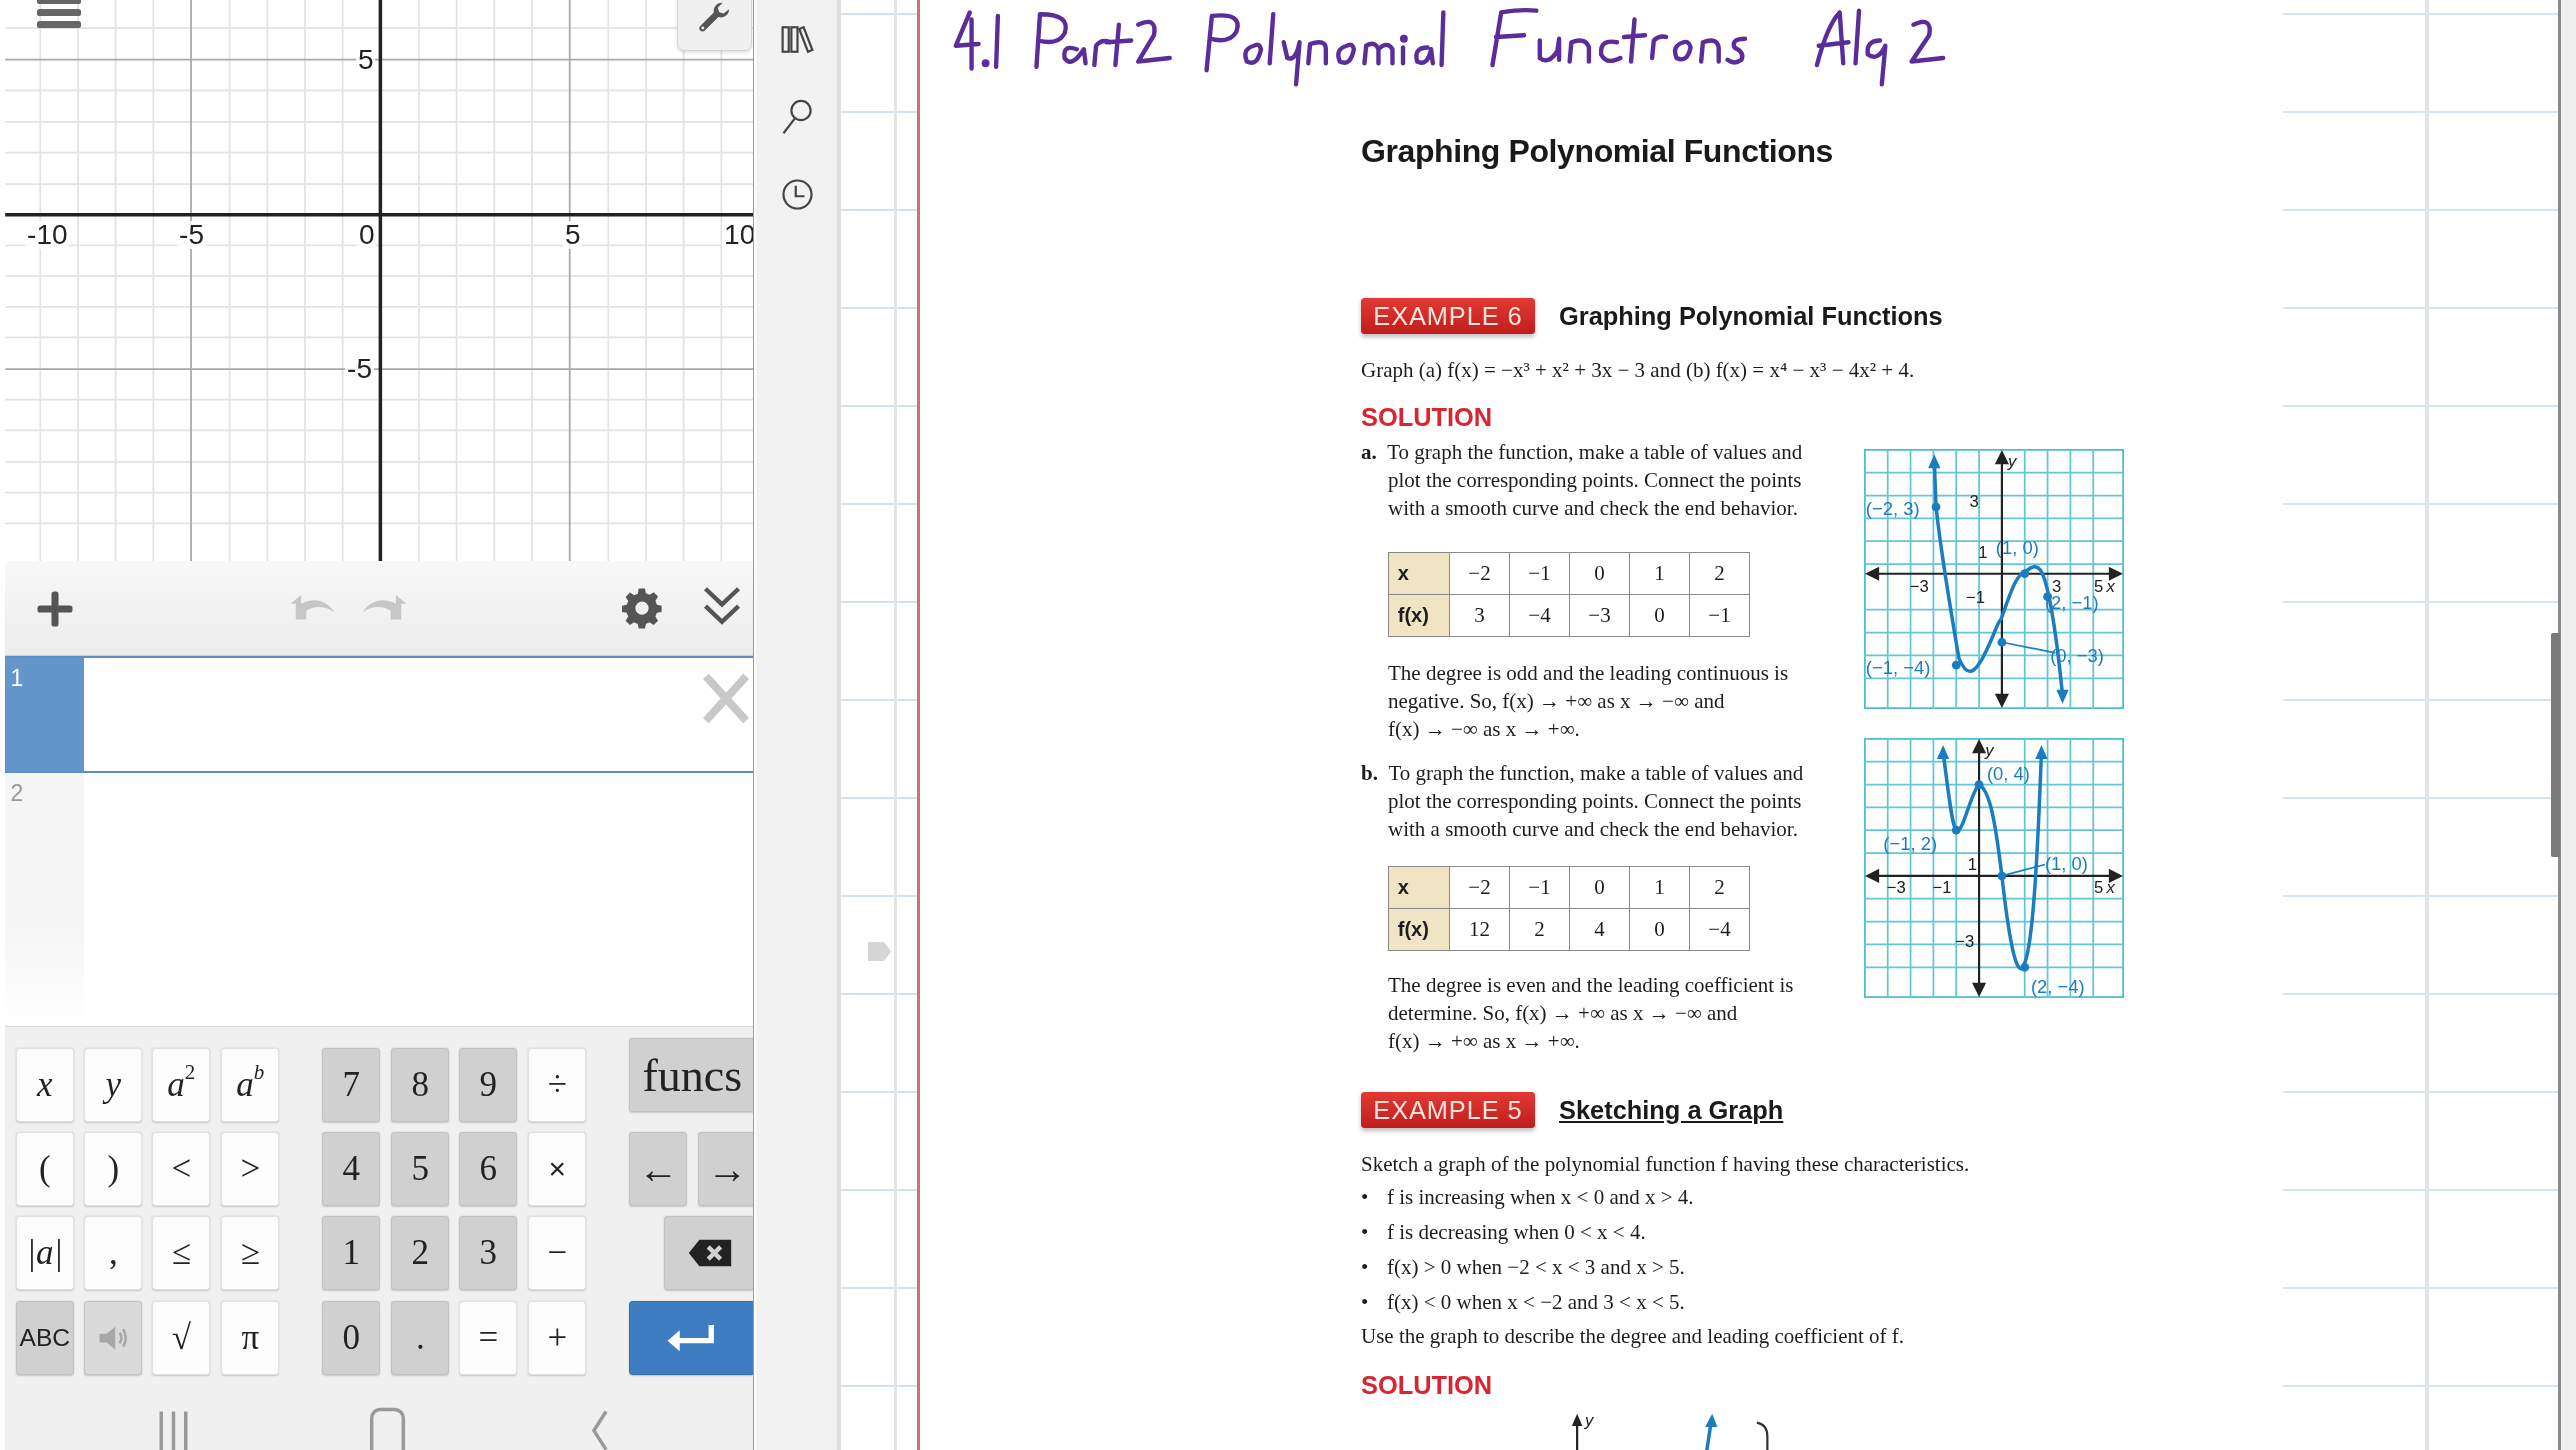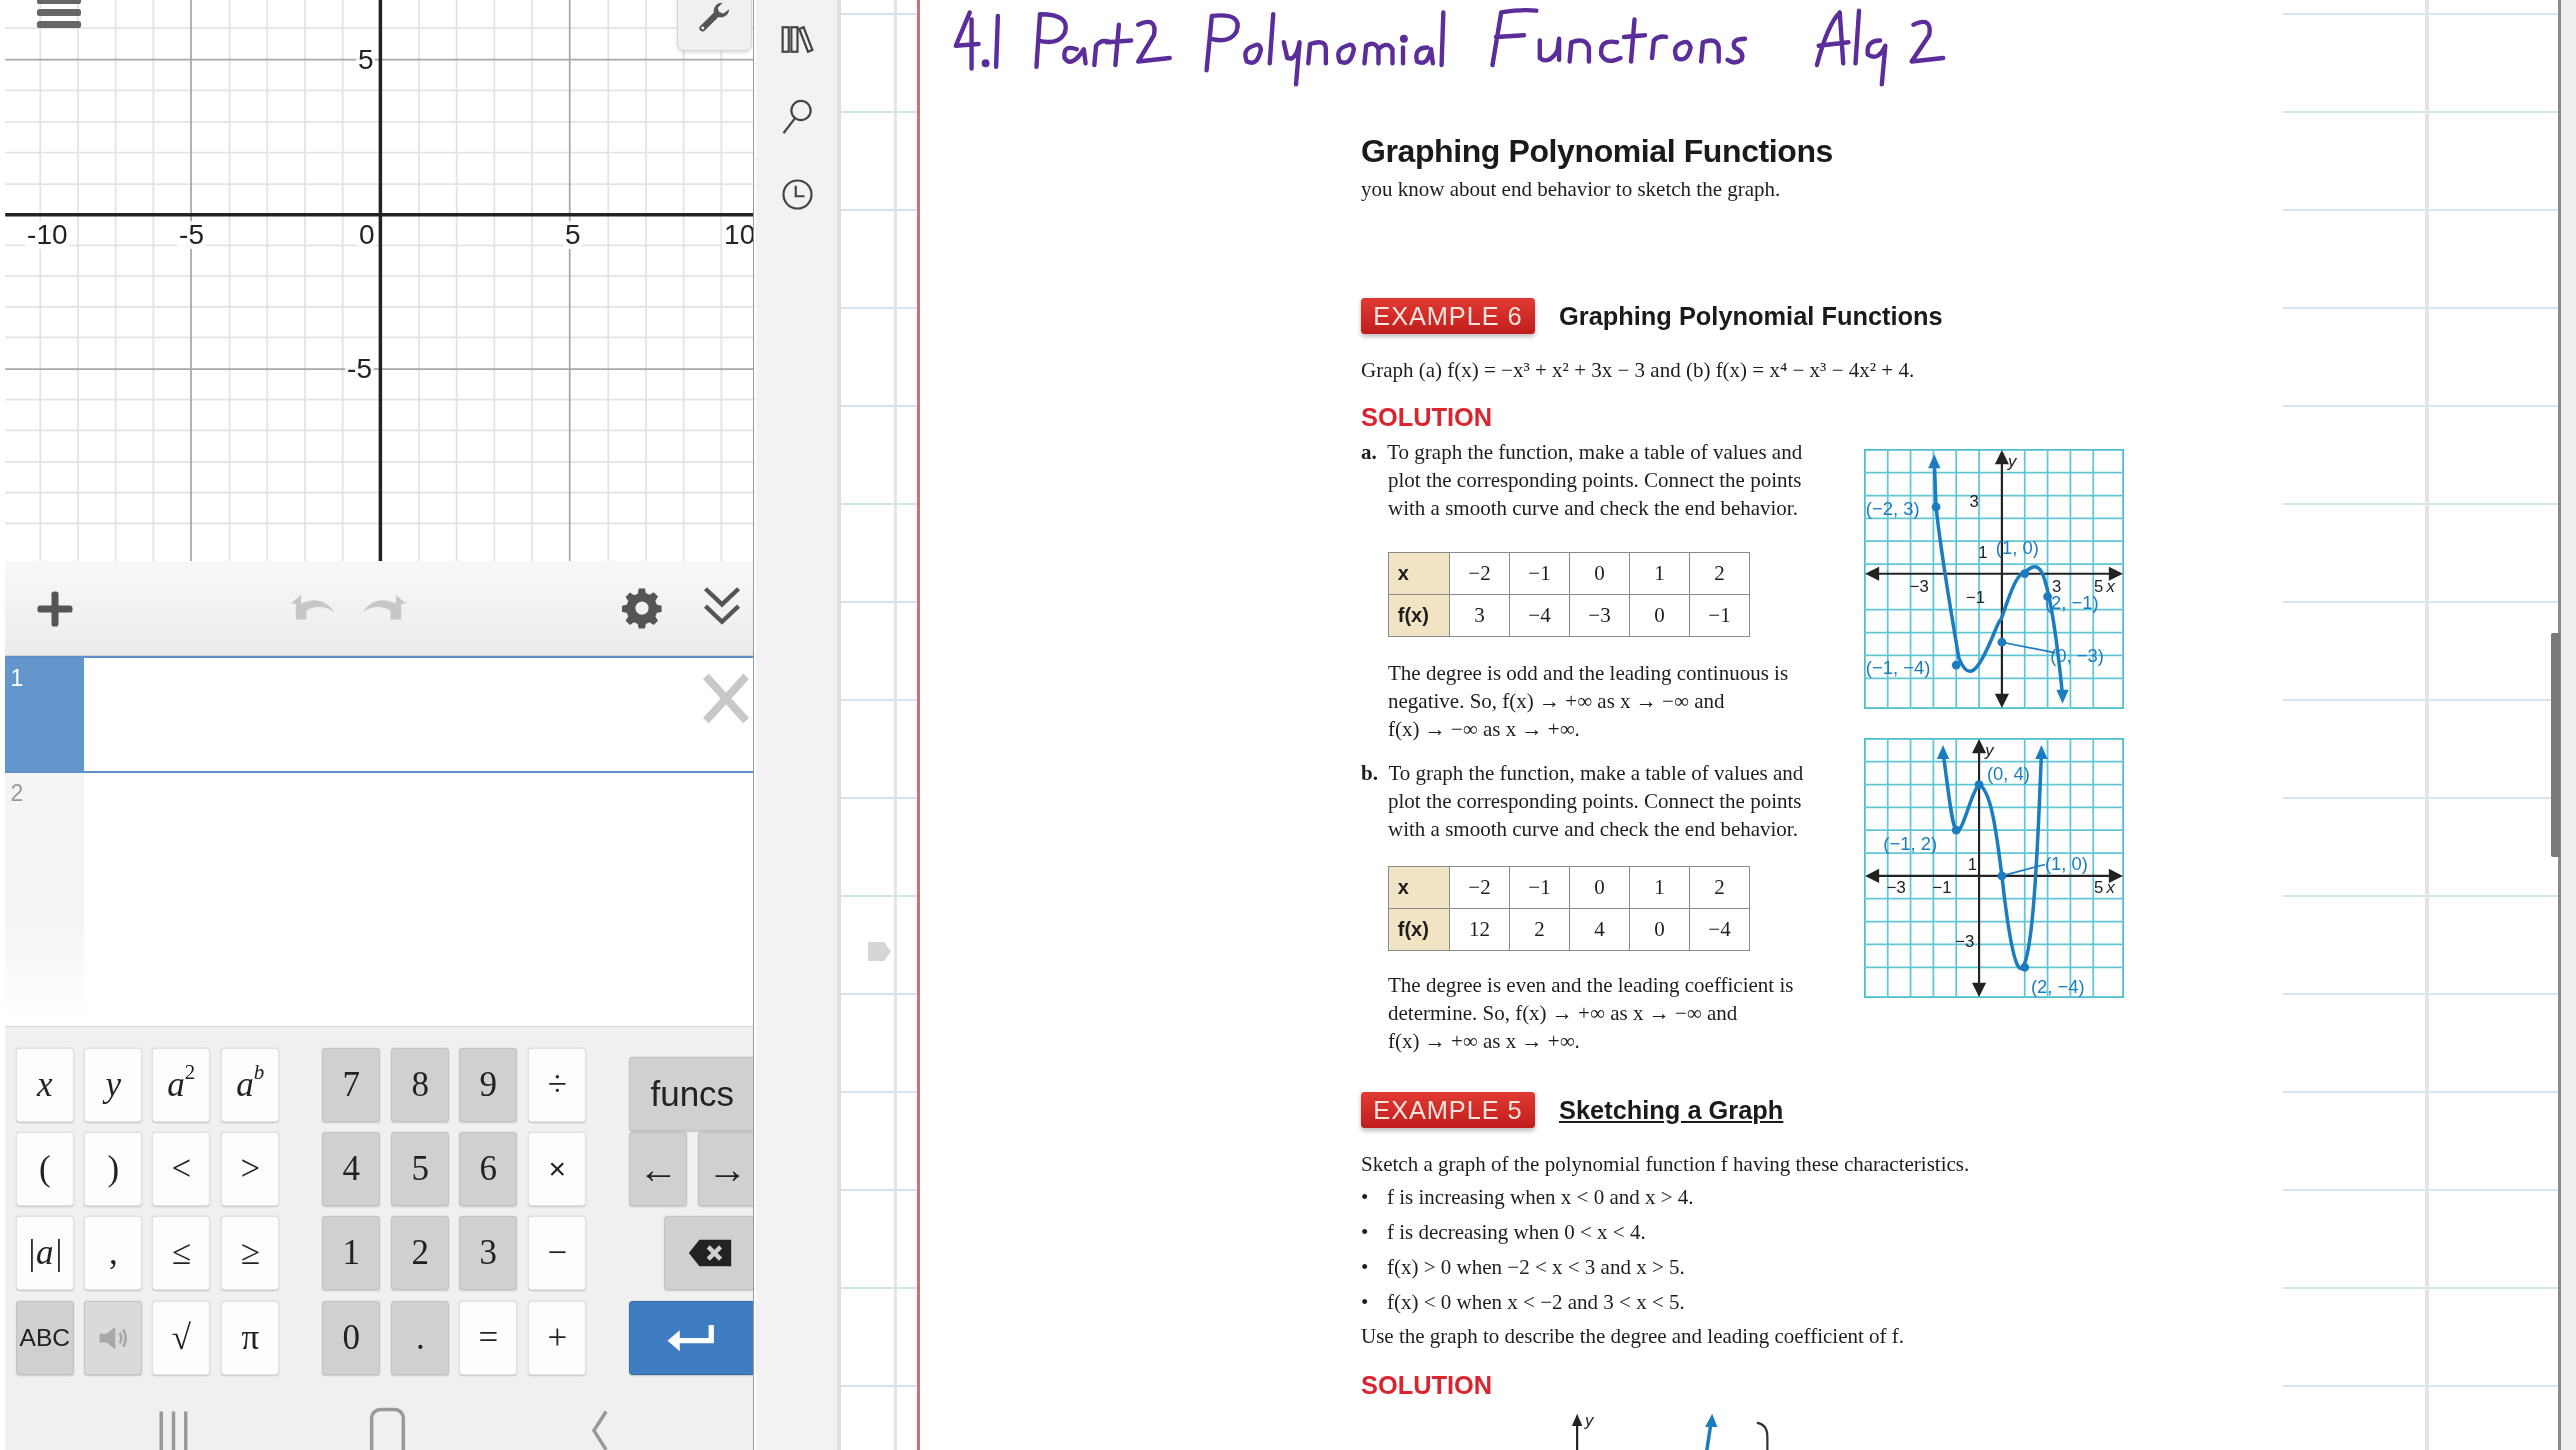--- a/index.html
+++ b/index.html
@@ -208,21 +208,21 @@
         <sup>2</sup>
       </div>
     <div class="key light" style="left:216px; top:21px;">
         <i>a</i>
         <sup><i>b</i></sup>
       </div>
     <div class="key dark" style="left:317px; top:21px;">7</div>
     <div class="key dark" style="left:386px; top:21px;">8</div>
     <div class="key dark" style="left:454px; top:21px;">9</div>
     <div class="key light" style="left:523px; top:21px;">÷</div>
-    <div class="key dark sans" style="left:624px; top:30px; width:126px; font-size:35px;">funcs</div>
+    <div class="key dark sans" style="left:624px; top:11px; width:126px; font-size:46px;font-family:Liberation Serif, serif;">funcs</div>
 
     <div class="key light" style="left:10.5px; top:105px;">(</div>
     <div class="key light" style="left:79px; top:105px;">)</div>
     <div class="key light" style="left:147px; top:105px;">&lt;</div>
     <div class="key light" style="left:216px; top:105px;">&gt;</div>
     <div class="key dark" style="left:317px; top:105px;">4</div>
     <div class="key dark" style="left:386px; top:105px;">5</div>
     <div class="key dark" style="left:454px; top:105px;">6</div>
     <div class="key light sans" style="left:523px; top:105px; font-size:30px;">×</div>
     <div class="key dark sans" style="left:624px; top:105px; font-size:40px; font-weight:bold;">←</div>
@@ -359,21 +359,20 @@
           <path d="M1048 12 L1044 72"></path>
           <path d="M1072 46 Q1056 46 1058 62 Q1070 70 1078 52 L1074 96"></path>
           <path d="M1110 28 Q1132 18 1128 40 L1108 70 L1144 66"></path>
       </g>
     </svg>
   </div>
 
   <div id="doc">
     <div class="doc-h1">Graphing Polynomial Functions</div>
     <div class="doc-p" style="left:0; top:175px;">
-      <div>you know about end behavior to sketch the graph.</div>
     </div>
 
     <div class="example-badge" style="left:0; top:298px;">EXAMPLE 6</div>
     <div class="example-title" style="left:198px; top:302px;">Graphing Polynomial Functions</div>
     <div class="doc-p" style="left:0; top:356px;">Graph (a) f(x) = −x³ + x² + 3x − 3 and (b) f(x) = x⁴ − x³ − 4x² + 4.</div>
     <div class="solution" style="left:0; top:403px;">SOLUTION</div>
 
     <div class="doc-p" style="left:0; top:438px;">
       <div><span class="part-label">a.</span>&nbsp;&nbsp;<span>To graph the function, make a table of values and</span></div>
       <div style="padding-left:27px;">plot the corresponding points. Connect the points</div>

